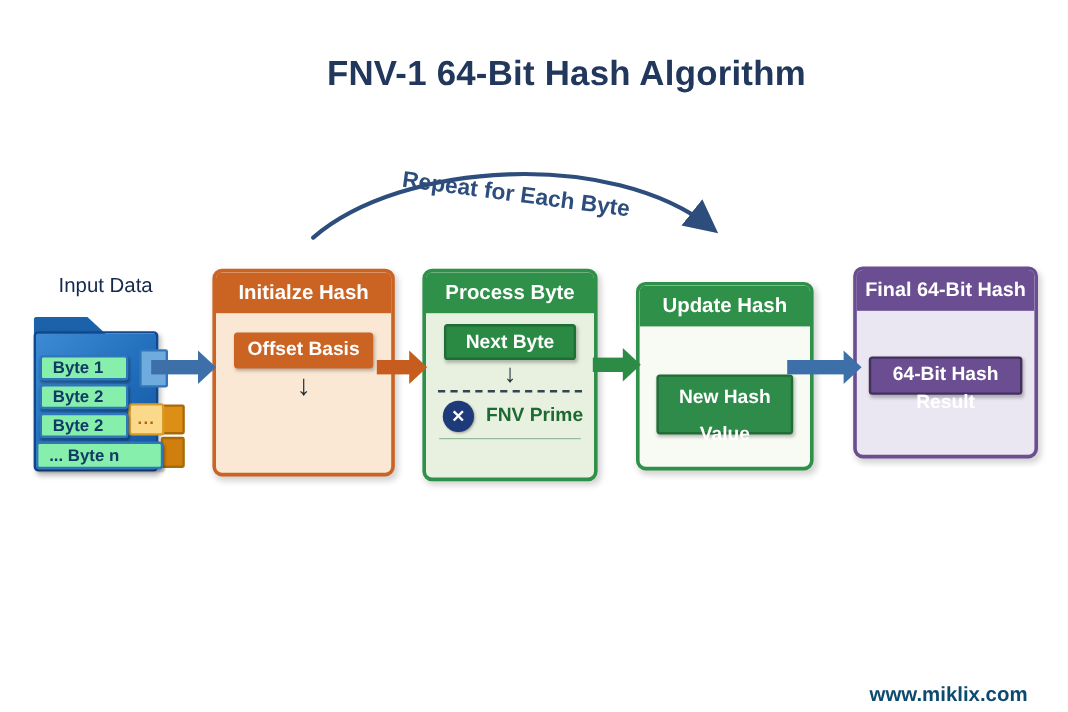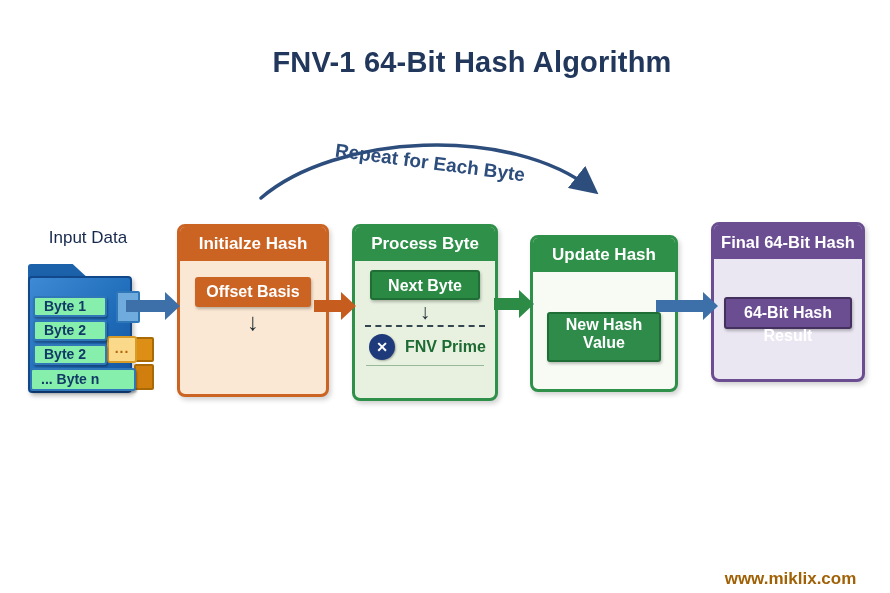--- a/index.html
+++ b/index.html
@@ -56,39 +56,39 @@
   .stage-proc .hd { background:#2e9049; }
   .stage-upd    { left:530px; top:224px; width:148px; height:157px; border-color:#2e9049; background:#f8fbf4;margin-top:11px; }
   .stage-upd .hd { background:#2e9049; }
   .stage-final  { left:711px; top:222px; width:154px; height:160px; border-color:#6a4e91; background:#eae6f2; }
   .stage-final .hd { background:#6a4e91; font-size:16.5px; }
   .chip { margin:0 auto; border-radius:3px; color:#fff; font-weight:bold; font-size:16px;
     text-align:center; box-shadow:1px 2px 3px rgba(0,0,0,.25); }
   .chip.orange { width:116px; height:30px; line-height:30px; background:#cb6323; margin-top:16px; }
   .chip.navy   { width:118px; height:48px; line-height:22px; background:#273c62; padding-top:2px; margin-top:0; }
   .chip.green-sm { width:110px; height:30px; line-height:27px; background:#2a8a44; border:2px solid #1f6e35; margin-top:9px; }
-  .chip.green-lg { width:114px; height:50px; line-height:18px; background:#2e8b4a; border:2px solid #1f6e35; padding-top:2px; margin-top:40px; }
+  .chip.green-lg { width:114px; height:50px; line-height:31px; background:#2e8b4a; border:2px solid #1f6e35; padding-top:2px; margin-top:40px; }
   .chip.purple { width:128px; height:32px; line-height:23px; background:#6a4e91; border:2px solid #43305f; padding-top:2px; margin-top:38px; }
   .dn-arrow { text-align:center; font-size:24px; font-weight:bold; color:#1c2b33; line-height:30px; height:30px; }
   .dn-arrow.sm { font-size:21px; line-height:24px; height:24px; }
   .dashes { width:120px; margin:1px auto 3px auto; border-top:2px dashed #33454f; }
   .op-row { display:flex; align-items:center; gap:10px; padding-left:14px; height:34px; }
   .op-ico { width:26px; height:26px; border-radius:50%; flex:0 0 26px; display:flex;
     align-items:center; justify-content:center; box-shadow:1px 1px 2px rgba(0,0,0,.3); }
   .op-ico.mult { background:#1e3a7a; color:#fff; font-size:14px; font-weight:bold; }
   .op-ico.mix { background:#d9641e; position:relative; }
   .op-ico.mix::after { content:""; width:8px; height:8px; border:3.5px solid #fff; border-radius:50%; }
   .op-lbl { font-size:16px; font-weight:bold; color:#1d6b33; }
   .op-sep { width:118px; margin:1px auto; border-top:1.5px solid #96b99a; }
   
   .brand-badge { position:absolute; left:700px; top:513px; width:181px; height:55px;
     background:#5c80a6; border-radius:7px; display:flex; align-items:center; justify-content:center;
     color:#f2f5f9; font-weight:bold; font-size:40px; letter-spacing:1px; }
   .brand-url { position:absolute; left:700px; top:569px; width:181px; text-align:center;
-    font-size:17px; font-weight:bold; color:#a16207; }
+    font-size:17px; font-weight:bold; color:#0c4a6e; }
 </style>
 </head>
 <body>
 
 <div id="canvas">
 
   <div class="title">FNV-1 64-Bit Hash Algorithm</div>
 
   <svg class="loop-svg" width="360" height="85" viewBox="0 0 360 85">
     <defs>

